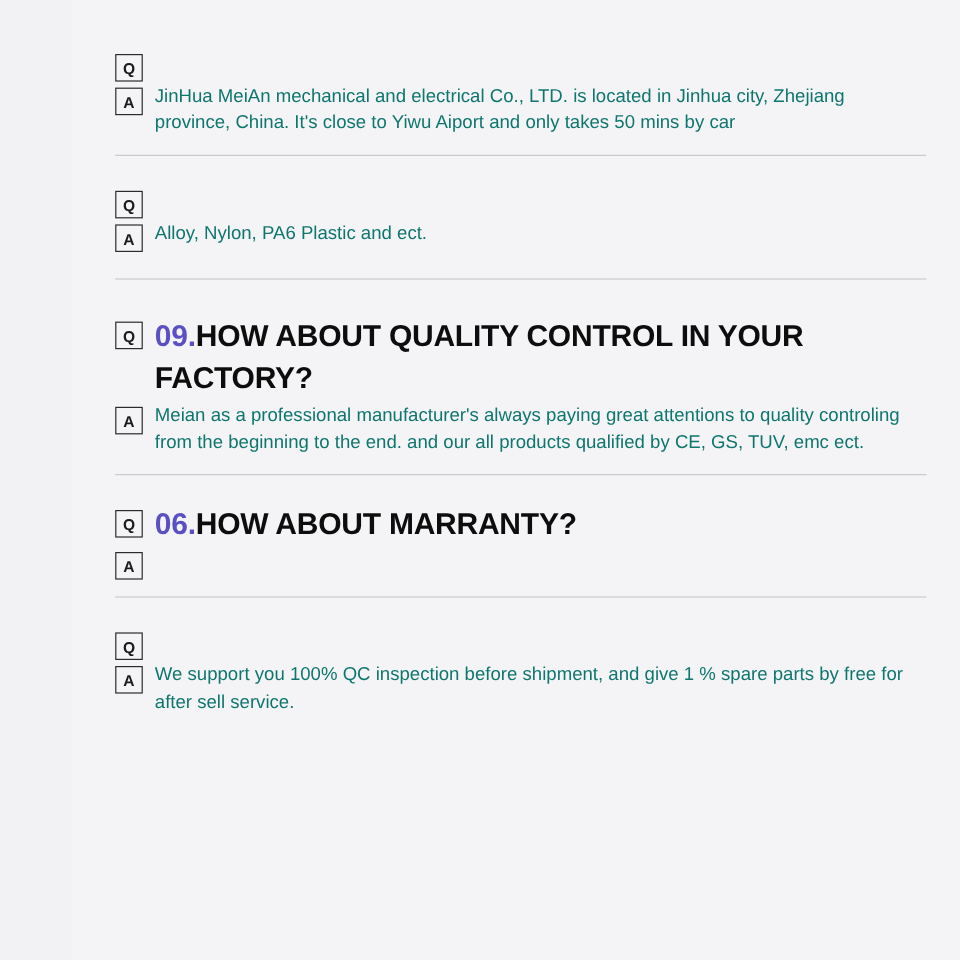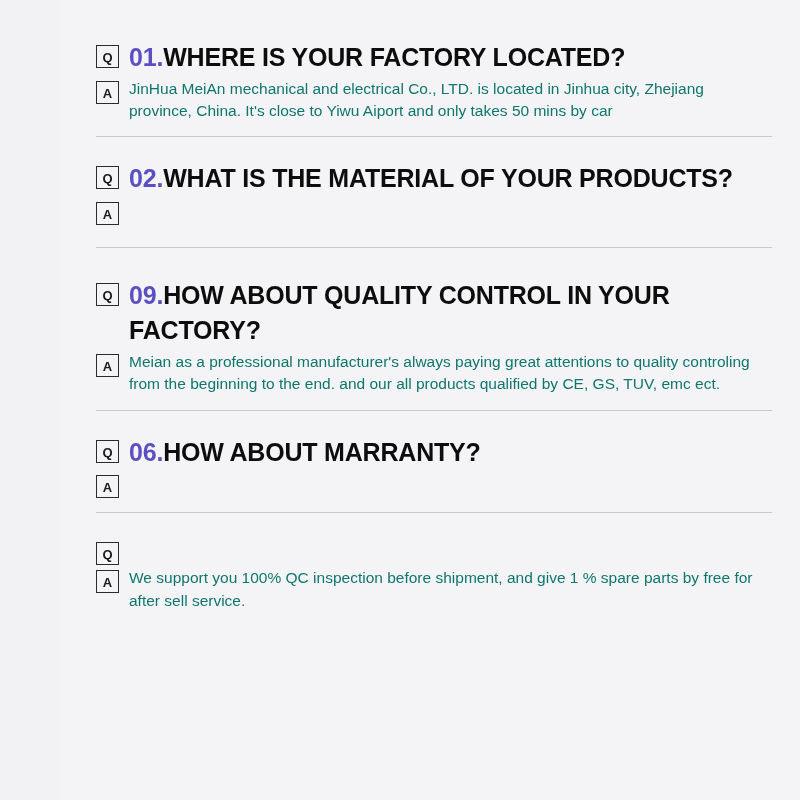--- a/index.html
+++ b/index.html
@@ -105,36 +105,35 @@
 </head>
 <body>
 
 <div class="page">
   <div class="page-inner">
     <div class="faq-list">
 
       <div class="faq-item item-1">
         <div class="q-row">
           <div class="badge q-badge">Q</div>
-          <div class="q-text"><span class="q-num">01.</span><span>WHERE IS YOUR FACTORY LOCATED?</span></div>
         </div>
         <div class="a-row">
           <div class="badge a-badge">A</div>
           <div class="a-text">JinHua MeiAn mechanical and electrical Co., LTD. is located in Jinhua city, Zhejiang province, China. It's close to Yiwu Aiport and only takes 50 mins by car</div>
         </div>
         <div class="divider"></div>
       </div>
 
       <div class="faq-item item-2 gap-big">
         <div class="q-row">
           <div class="badge q-badge">Q</div>
-          <div class="q-text"><span class="q-num">02.</span><span>WHAT IS THE MATERIAL OF YOUR PRODUCTS?</span></div>
         </div>
         <div class="a-row">
           <div class="badge a-badge">A</div>
+          <div class="a-text">Alloy, Nylon, PA6 Plastic and ect.</div>
         </div>
         <div class="divider"></div>
       </div>
 
       <div class="faq-item item-3">
         <div class="q-row">
           <div class="badge q-badge">Q</div>
           <div class="q-text"><span class="q-num">09.</span><span>HOW ABOUT QUALITY CONTROL IN YOUR FACTORY?</span></div>
         </div>
         <div class="a-row">

